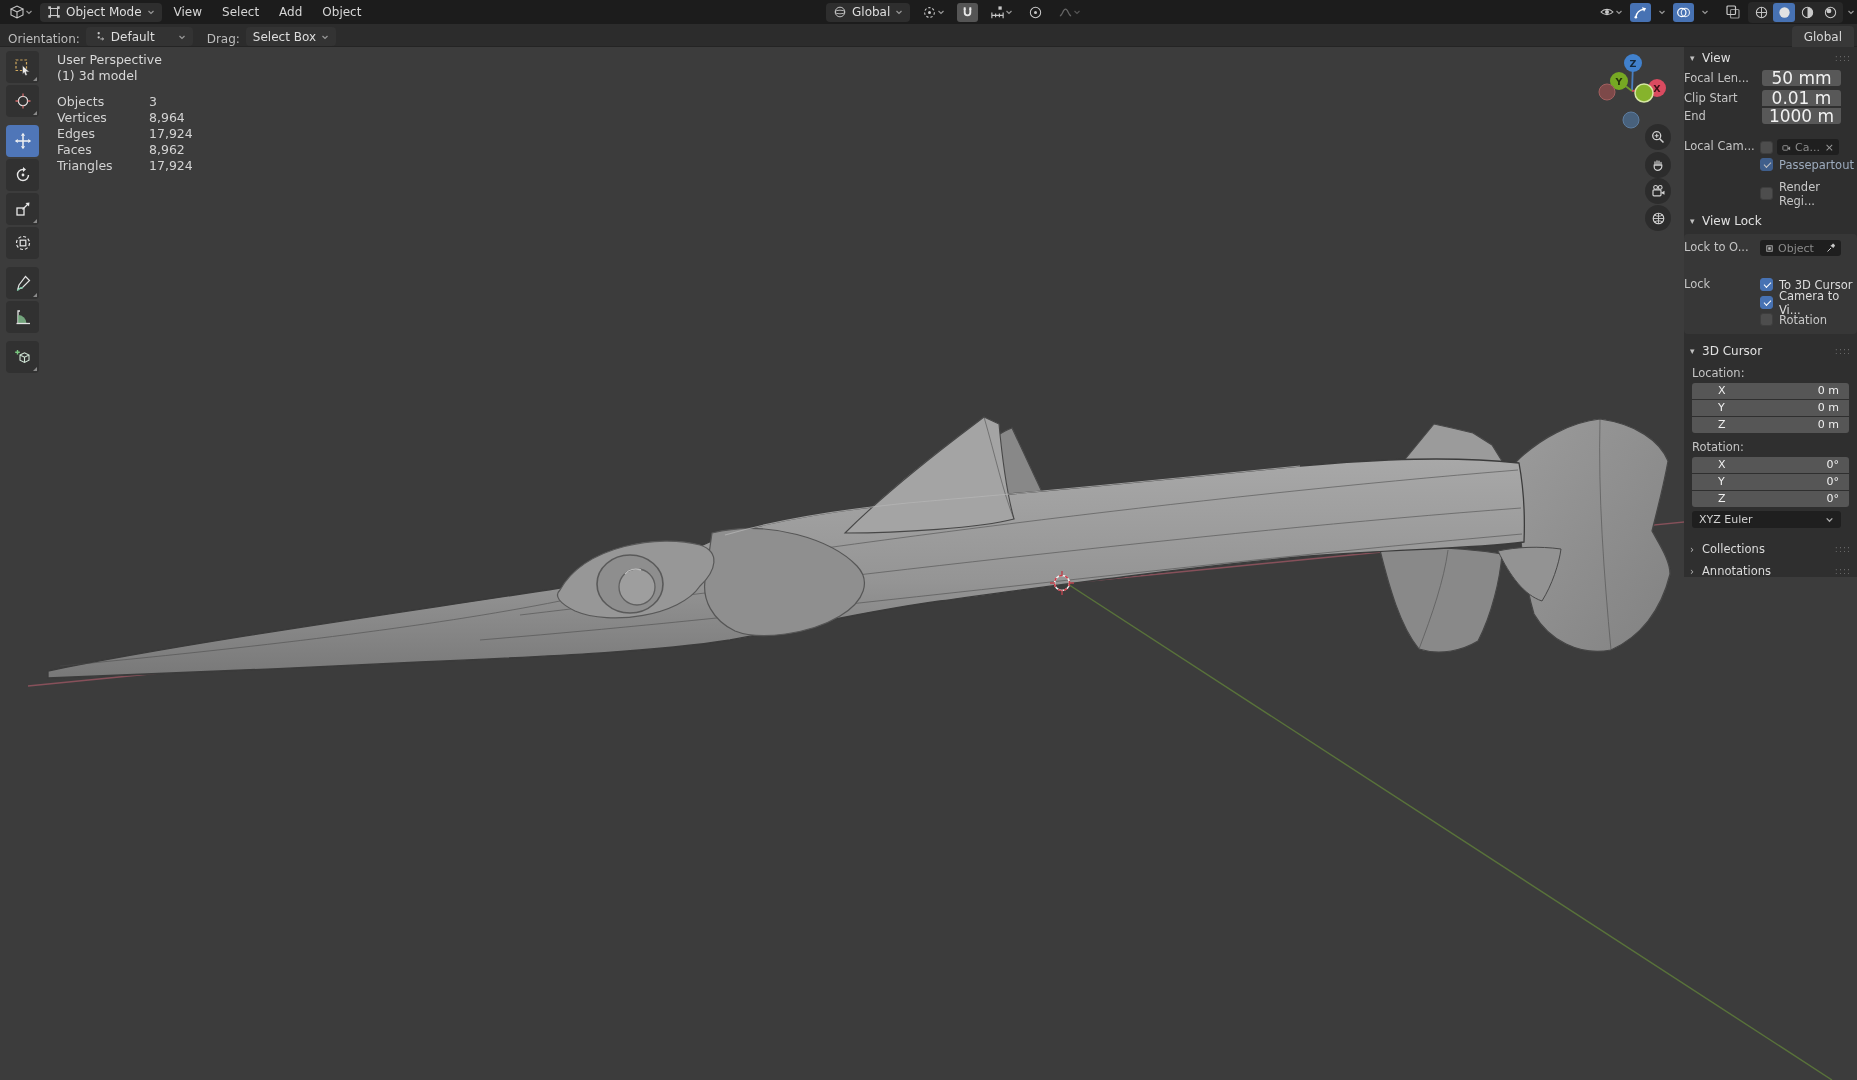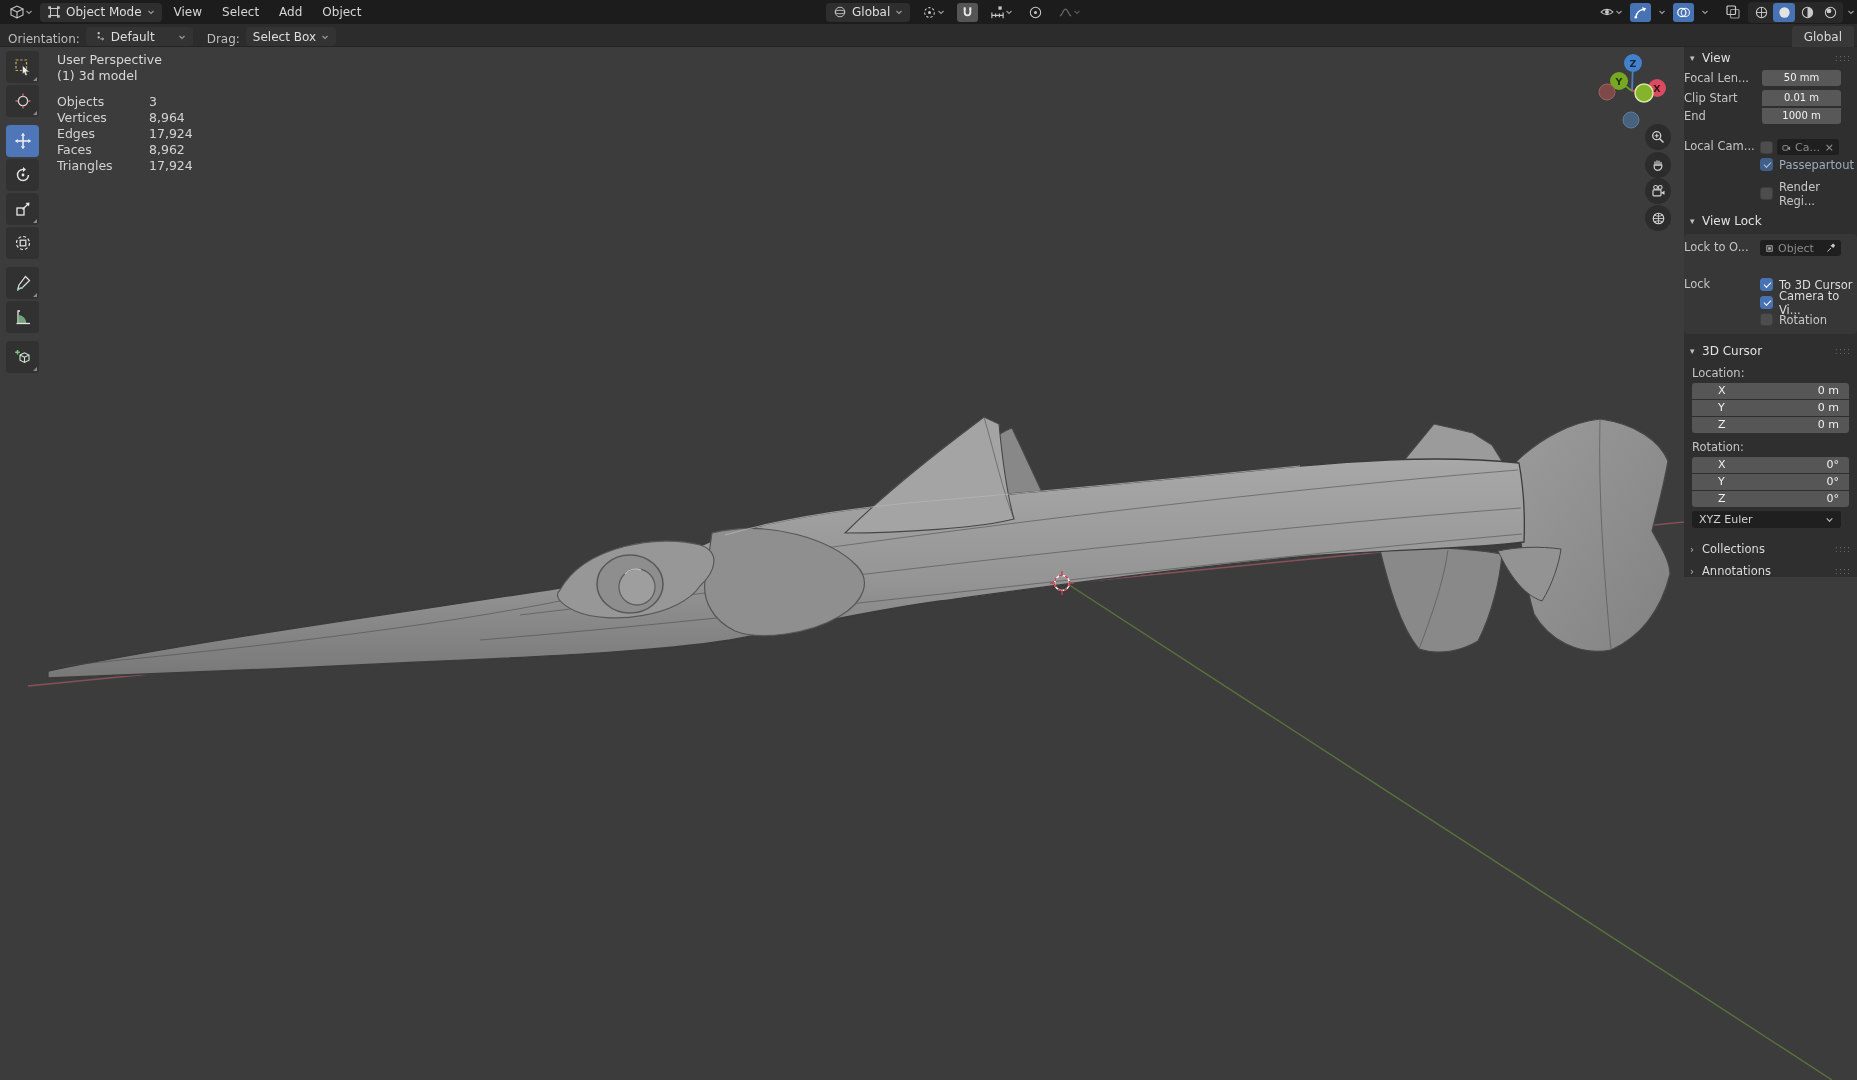--- a/index.html
+++ b/index.html
@@ -60,21 +60,21 @@
   #sidepanel { position:absolute; left:1684px; top:47px; width:173px; height:530px;
     background:#2f2f2f; z-index:45; font-size:11.5px; color:#c8c8c8; }
   .sec-head { display:flex; align-items:center; height:22px; padding:0 6px; color:#e0e0e0; }
   .sec-head .tri { color:#c0c0c0; font-size:9px; width:12px; }
   .sec-head .ttl { font-size:12px; }
   .drag-dots { margin-left:auto; color:#6b6b6b; font-size:9px; letter-spacing:1px; }
   .prow { position:relative; height:17px; margin:1px 0; }
   .plabel { position:absolute; right:103px; left:0; text-align:left; line-height:17px; color:#c4c4c4;
     white-space:nowrap; overflow:hidden; }
   .pfield { position:absolute; left:78px; right:16px; height:16px; top:0; background:#585858;
-    border-radius:3px; color:#f2f2f2; text-align:center; line-height:16px; font-size:10px; }
+    border-radius:3px; color:#f2f2f2; text-align:center; line-height:16px; font-size:17px; }
   .pfield.joined-top { border-radius:3px 3px 0 0; }
   .pfield.joined-bot { border-radius:0 0 3px 3px; }
   .slider-row { position:relative; height:16px; margin:1px 8px 0 8px; background:#565656;
     color:#f0f0f0; font-size:11px; line-height:16px; }
   .slider-row.first { border-radius:3px 3px 0 0; }
   .slider-row.last { border-radius:0 0 3px 3px; }
   .slider-row .ax { position:absolute; left:26px; }
   .slider-row .val { position:absolute; right:10px; }
   .checkbox { width:13px; height:13px; border-radius:3px; background:#4d4d4d; border:1px solid #3e3e3e;
     position:relative; flex:none; }

